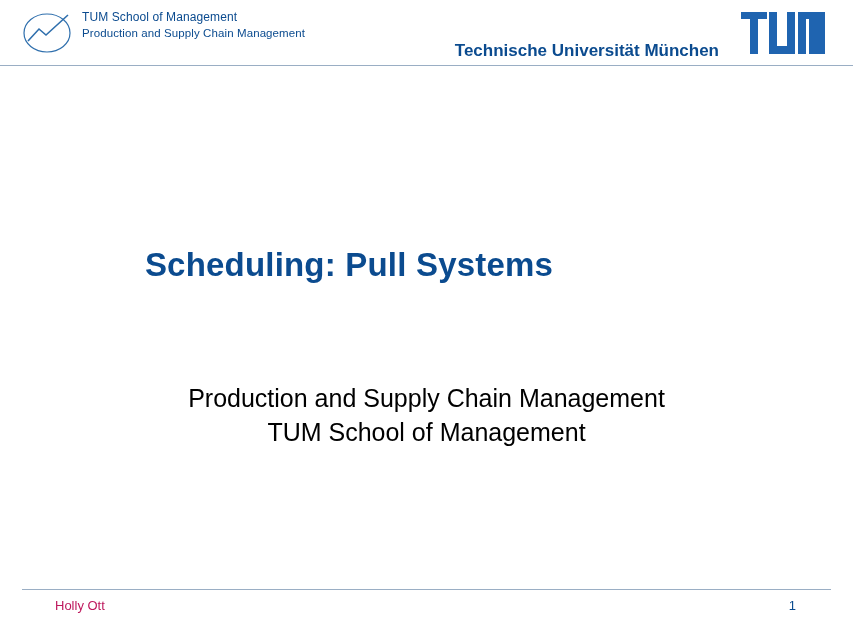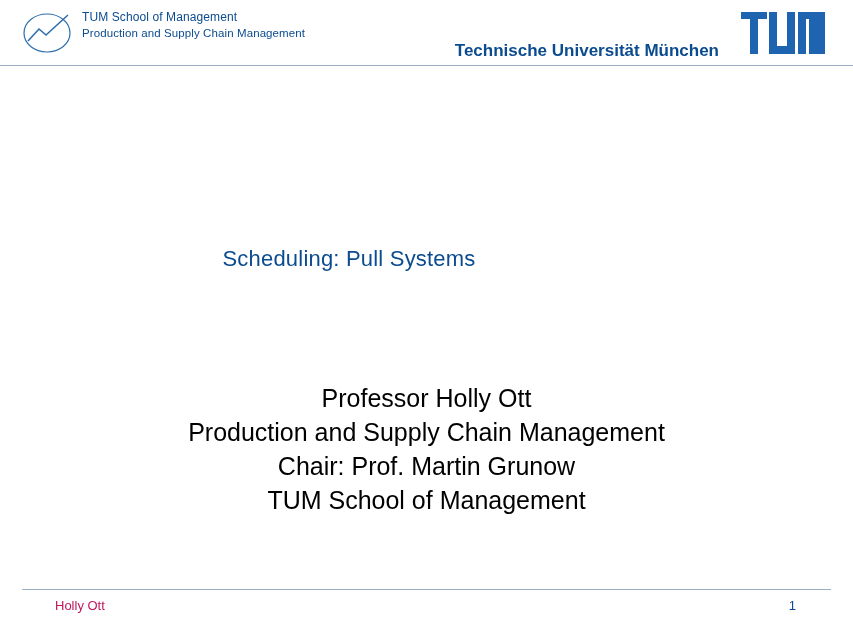--- a/index.html
+++ b/index.html
@@ -68,22 +68,22 @@
     height: 42px;
   }
 
   
   .title {
     position: absolute;
     top: 246px;
     left: 0;
     width: 698px;
     text-align: center;
-    font-size: 22px;
-    font-weight: normal;
+    font-size: 33px;
+    font-weight: bold;
     color: #0b4b8f;
     letter-spacing: 0.2px;
   }
   .subtitle {
     position: absolute;
     top: 381px;
     left: 0;
     width: 853px;
     text-align: center;
     font-size: 25px;
@@ -153,23 +153,21 @@
           <rect x="57" y="0" width="27" height="7"></rect>
           <rect x="76" y="0" width="8" height="42"></rect>
         </g>
       </svg>
     </span>
   </div>
 
   <div class="title">Scheduling: Pull Systems</div>
 
   <div class="subtitle">
-    <div>Professor Holly Ott</div>
     <div>Production and Supply Chain Management</div>
-    <div>Chair: Prof. Martin Grunow</div>
     <div>TUM School of Management</div>
   </div>
 
   <div class="footer"></div>
   <div class="footer-left">Holly Ott</div>
   <div class="footer-right">1</div>
 
 </div>
 
 </body></html>

